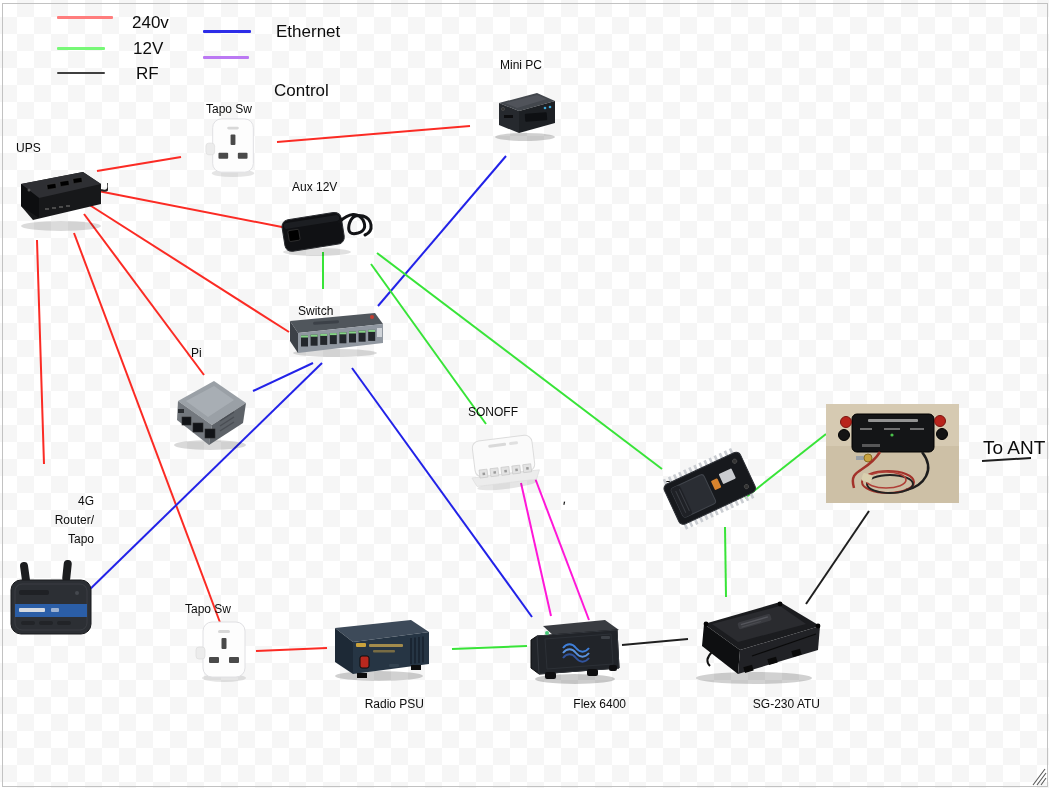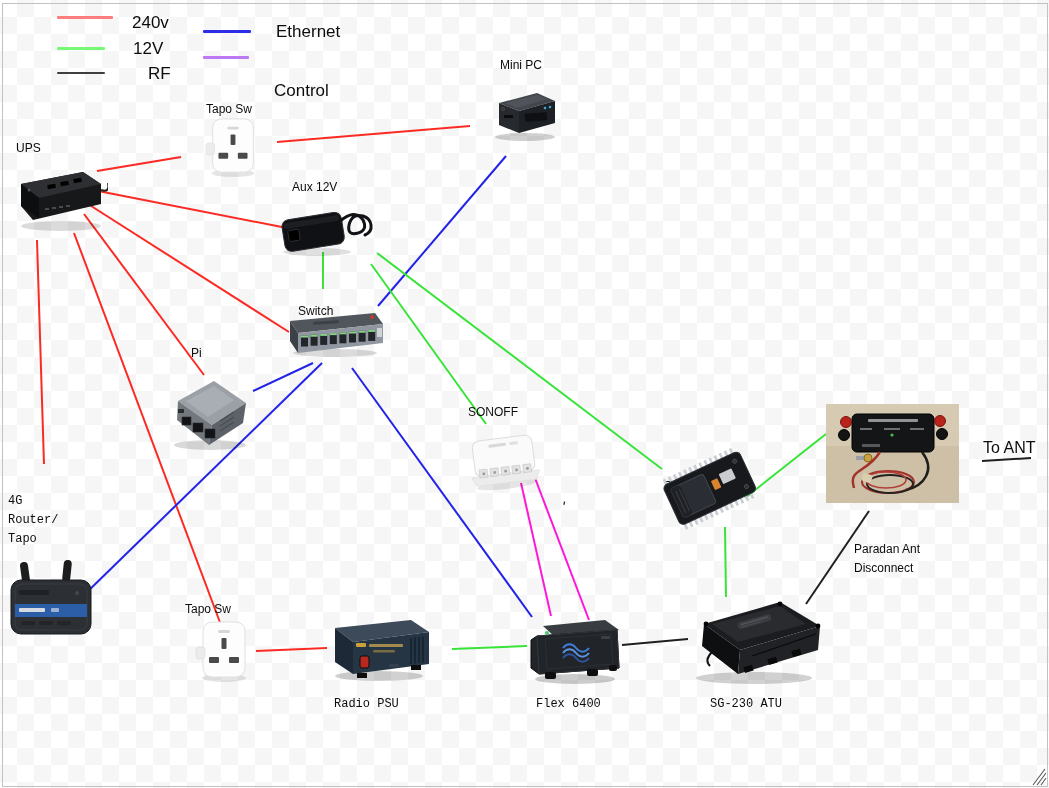--- a/index.html
+++ b/index.html
@@ -9,26 +9,26 @@
     background-color:#ffffff;
     background-image:
       linear-gradient(45deg,#f6f6f6 25%,transparent 25%,transparent 75%,#f6f6f6 75%),
       linear-gradient(45deg,#f6f6f6 25%,transparent 25%,transparent 75%,#f6f6f6 75%);
     background-size:34px 34px;
     background-position:0 0,17px 17px;
   }
   .frame{position:absolute;left:2px;top:3px;width:1044px;height:782px;border:1px solid #c2c2c2;pointer-events:none;}
   #wires{position:absolute;left:0;top:0;width:1049px;height:788px;}
   .lbl{position:absolute;color:#0c0c0c;font-size:12px;line-height:19px;white-space:pre;}
-  .lbl.center{text-align:left;white-space:normal;font-family:Liberation Mono, monospace;}
+  .lbl.center{text-align:right;white-space:normal;}
   .legend-lbl{position:absolute;color:#0c0c0c;font-size:17px;}
   .lsample{position:absolute;height:3px;border-radius:1px;}
   .device{position:absolute;}
   .device svg{display:block;width:100%;height:100%;}
-  #to-ant{font-size:16px;}
+  #to-ant{font-size:19px;}
   #stray-tick{position:absolute;left:562px;top:498px;font-size:15px;color:#111;transform:rotate(12deg);}
   #resize-handle{position:absolute;left:1032px;top:767px;}
 </style>
 </head>
 <body>
 
 <div id="canvas">
 
   <svg id="wires" xmlns="http://www.w3.org/2000/svg">
       <line x1="97" y1="171" x2="181" y2="157" stroke="#fb2b24" stroke-width="2"></line>
@@ -54,40 +54,39 @@
       <line x1="622" y1="645" x2="688" y2="639" stroke="#1f1f1f" stroke-width="2"></line>
       <line x1="806" y1="604" x2="869" y2="511" stroke="#1f1f1f" stroke-width="2"></line>
       <line x1="982" y1="461" x2="1031" y2="458" stroke="#1f1f1f" stroke-width="2"></line>
     </svg>
 
   <div class="lsample" style="left: 57px; top: 16px; width: 56px; background: rgb(255, 125, 125);"></div>
   <div class="legend-lbl" style="left:132px;top:13px;">240v</div>
   <div class="lsample" style="left: 57px; top: 47px; width: 48px; background: rgb(119, 248, 119);"></div>
   <div class="legend-lbl" style="left:133px;top:39px;">12V</div>
   <div class="lsample" style="left: 57px; top: 72px; width: 48px; height: 2px; background: rgb(63, 63, 63);"></div>
-  <div class="legend-lbl" style="left:148px;top:64px;">RF</div>
+  <div class="legend-lbl" style="left:136px;top:64px;">RF</div>
   <div class="lsample" style="left: 203px; top: 30px; width: 48px; background: rgb(45, 45, 232);"></div>
   <div class="legend-lbl" style="left:276px;top:22px;">Ethernet</div>
   <div class="lsample" style="left: 203px; top: 56px; width: 46px; background: rgb(187, 121, 243);"></div>
   <div class="legend-lbl" style="left:274px;top:48px;margin-top:33px;">Control</div>
 
   <div class="lbl" style="left:16px;top:139px;">UPS</div>
   <div class="lbl" style="left:206px;top:100px;">Tapo Sw</div>
   <div class="lbl" style="left:500px;top:56px;">Mini PC</div>
   <div class="lbl" style="left:292px;top:178px;">Aux 12V</div>
   <div class="lbl" style="left:298px;top:294px;margin-top:8px;">Switch</div>
   <div class="lbl" style="left:191px;top:344px;">Pi</div>
   <div class="lbl" style="left:468px;top:403px;">SONOFF</div>
   <div class="lbl" style="left:664px;top:442px;margin-top:35px;">ESP</div>
   <div class="lbl center" style="left:8px;top:492px;width:86px;"><span>4G</span><br><span>Router/</span><br><span>Tapo</span></div>
   <div class="lbl" style="left:185px;top:600px;">Tapo Sw</div>
   <div class="lbl center" style="left:334px;top:695px;width:90px;">Radio PSU</div>
   <div class="lbl center" style="left:536px;top:695px;width:90px;">Flex 6400</div>
   <div class="lbl center" style="left:710px;top:695px;width:110px;">SG-230 ATU</div>
-  <div class="lbl" style="left:854px;top:540px;"><span>Paradan Ant</span><br><span>Disconnect</span></div>
   <div class="lbl" id="to-ant" style="left:983px;top:438px;">To ANT</div>
   <div id="stray-tick">'</div>
 
   <div class="device" style="left:13px;top:160px;width:95px;height:76px;">
     <svg viewBox="0 0 95 76">
       <ellipse cx="48" cy="66" rx="40" ry="5" fill="rgba(0,0,0,0.14)"></ellipse>
       <polygon points="8,24 70,12 88,24 88,44 20,60 8,46" fill="#17181a"></polygon>
       <polygon points="8,24 70,12 88,24 26,38" fill="#2e2f33"></polygon>
       <polygon points="8,24 26,38 26,58 8,46" fill="#0d0e10"></polygon>
       <rect x="34" y="24" width="9" height="5" rx="1" fill="#000" stroke="#3c3c3c" stroke-width="0.6" transform="rotate(-8 38 26)"></rect>

